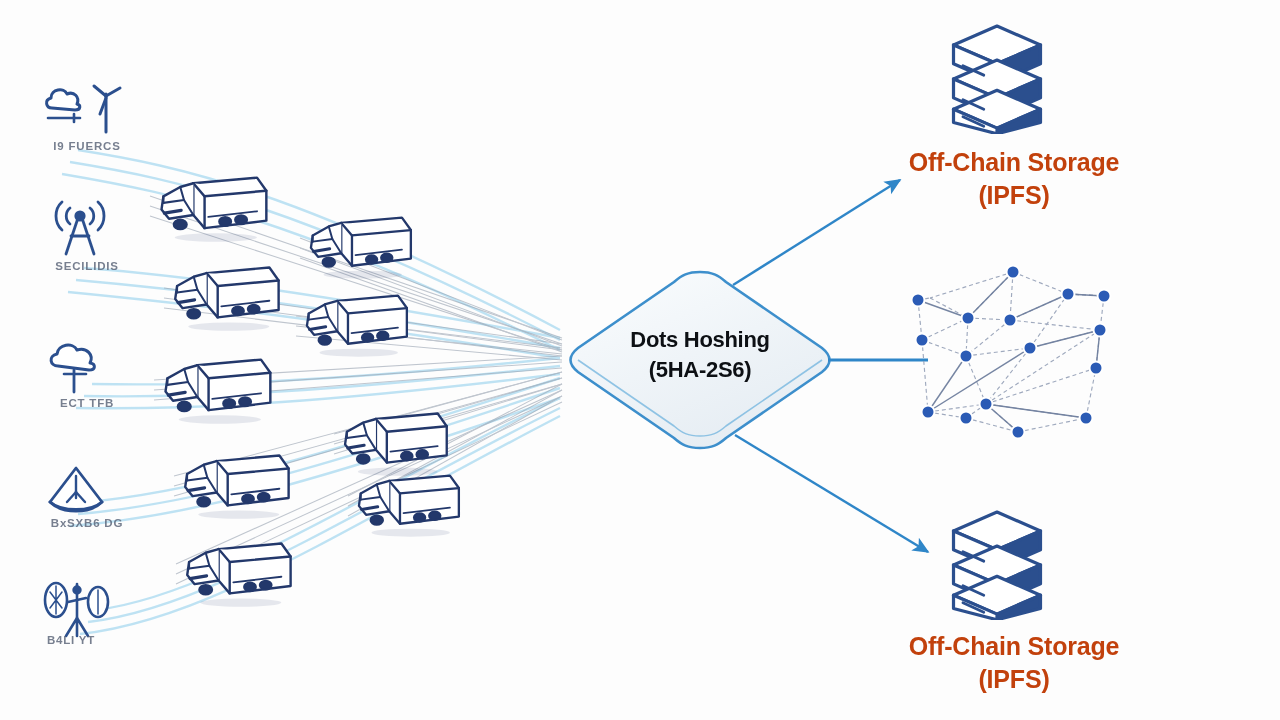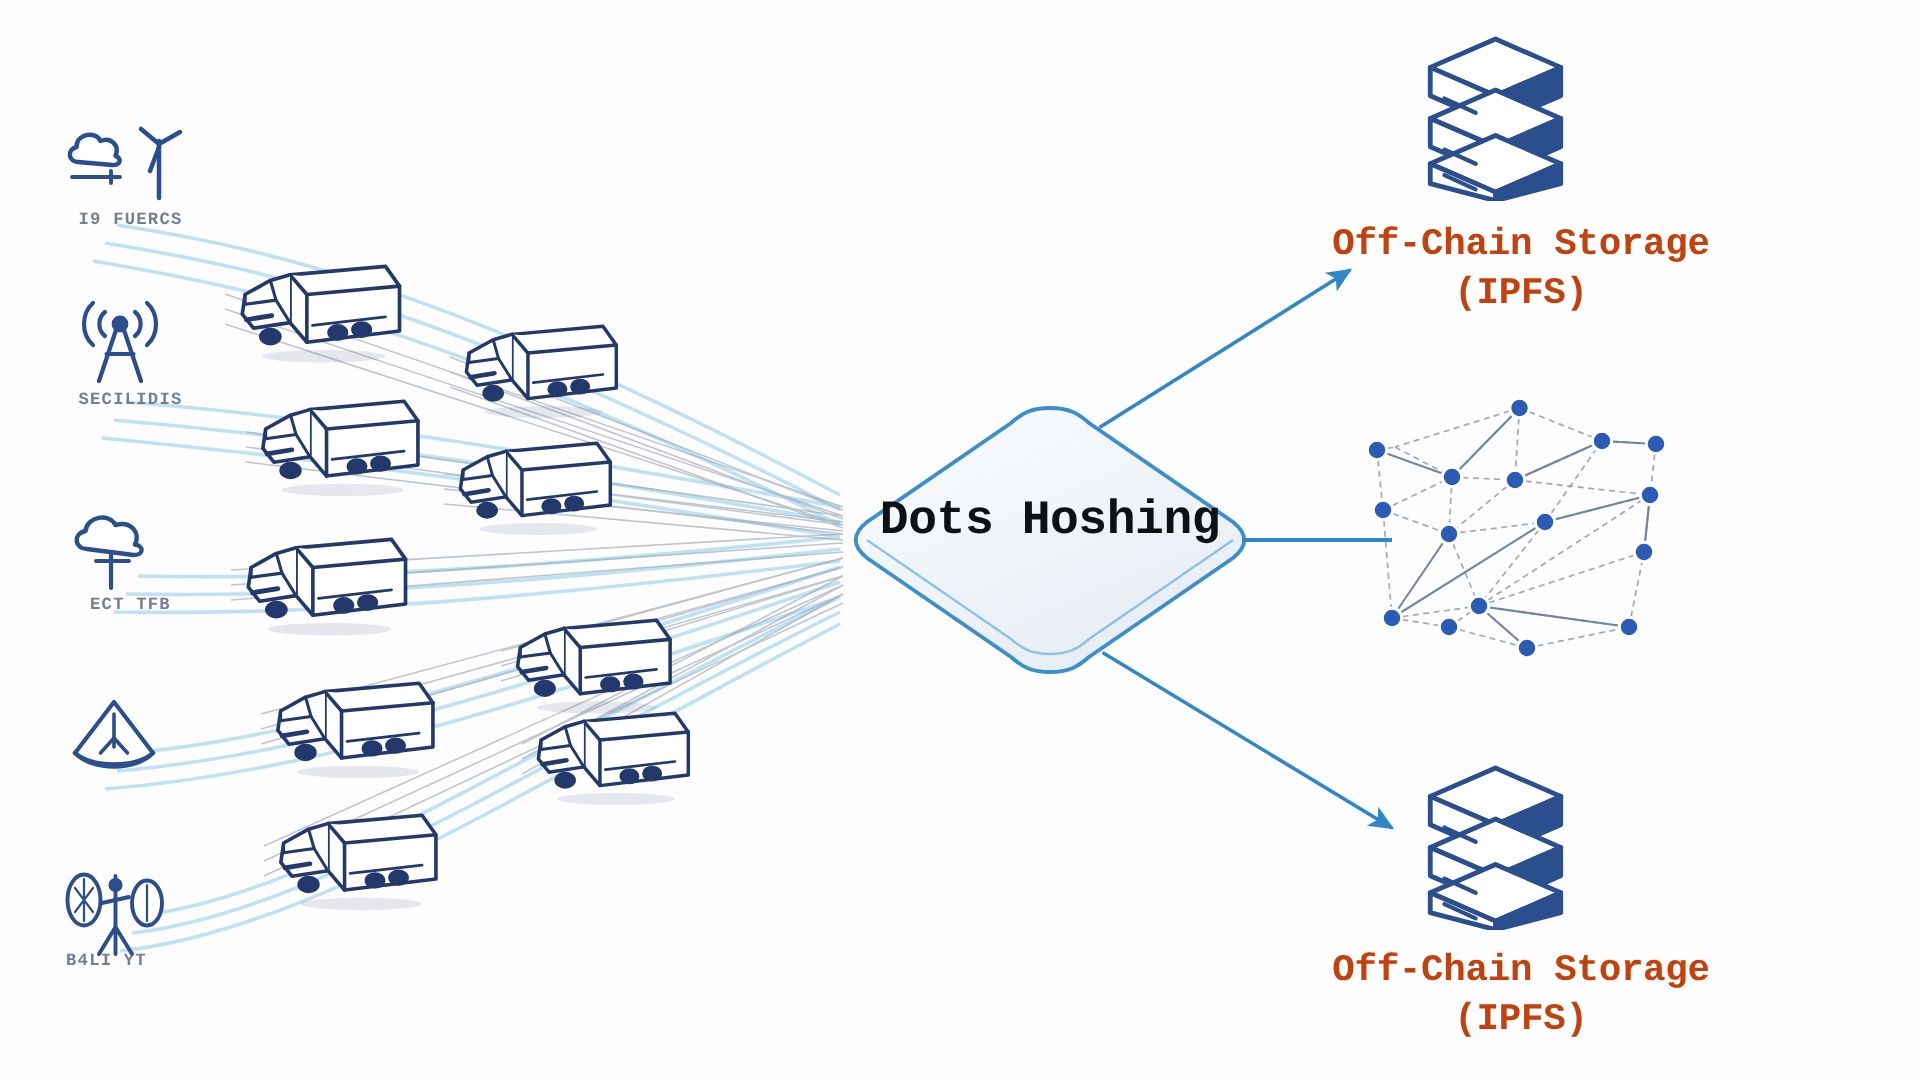--- a/index.html
+++ b/index.html
@@ -4,21 +4,21 @@
 <title>Data Hashing Pipeline Diagram</title>
 <style>
   html,body{margin:0;padding:0;}
   body{
     width:1280px;height:720px;
     background:#fdfdfd;
     font-family:"Liberation Sans", sans-serif;
     overflow:hidden;
     position:relative;
   }
-  #stage{position:absolute;left:0;top:0;width:1280px;height:720px;font-family:Liberation Mono, monospace;}
+  #stage{position:absolute;left:0;top:0;width:1280px;height:720px;}
   #scene{position:absolute;left:0;top:0;width:1280px;height:720px;}
 
   
   .src{position:absolute;width:130px;text-align:center;}
   .src .glyph{display:block;height:60px;}
   .src .cap{
     display:block;
     font-size:11.5px;
     letter-spacing:0.8px;
     font-weight:700;
@@ -41,21 +41,21 @@
   }
   .rlabel .l2{display:block;}
 
   
   #hashText{
     position:absolute;
     width:320px;
     text-align:center;
     color:#0d1014;
     font-weight:700;
-    font-size:32px;
+    font-size:22px;
     line-height:1.35;
     letter-spacing:-0.3px;
   }
   #hashText .l2{display:block;}
 </style>
 </head>
 <body>
 
 <div id="stage">
 
@@ -321,27 +321,32 @@
     <span class="cap">I9 FUERCS</span>
   </div>
   <div class="src" style="left:22px;top:335px;">
     <span class="glyph"></span>
     <span class="cap">ECT TFB</span>
   </div>
   <div class="src" style="left:22px;top:198px;">
     <span class="glyph"></span>
     <span class="cap">SECILIDIS</span>
   </div>
+  <div class="src" style="left:22px;top:455px;">
+    <span class="glyph"></span>
+    <span class="cap">BxSXB6 DG</span>
+  </div>
   <div class="src" style="left:6px;top:572px;">
     <span class="glyph"></span>
     <span class="cap">B4LI YT</span>
   </div>
 
   <div id="hashText" style="left:540px;top:325px;">
     <span>Dots Hoshing</span>
+    <span class="l2">(5HA-2S6)</span>
   </div>
 
   <div class="rlabel" style="left:824px;top:146px;">
     <span>Off-Chain Storage</span>
     <span class="l2">(IPFS)</span>
   </div>
 
   <div class="rlabel" style="left:824px;top:630px;">
     <span>Off-Chain Storage</span>
     <span class="l2">(IPFS)</span>

